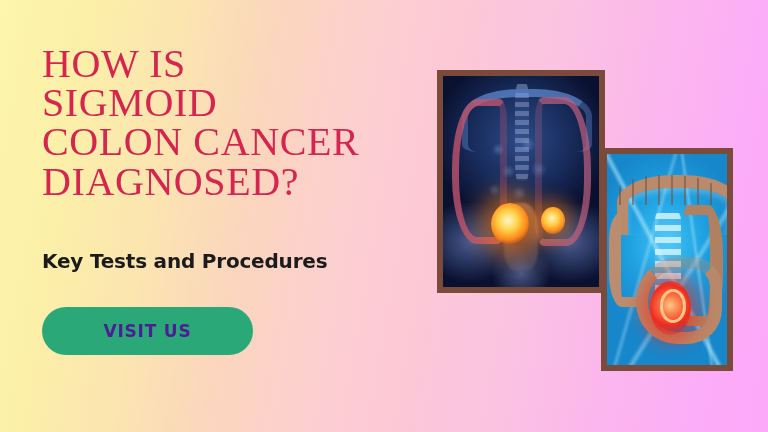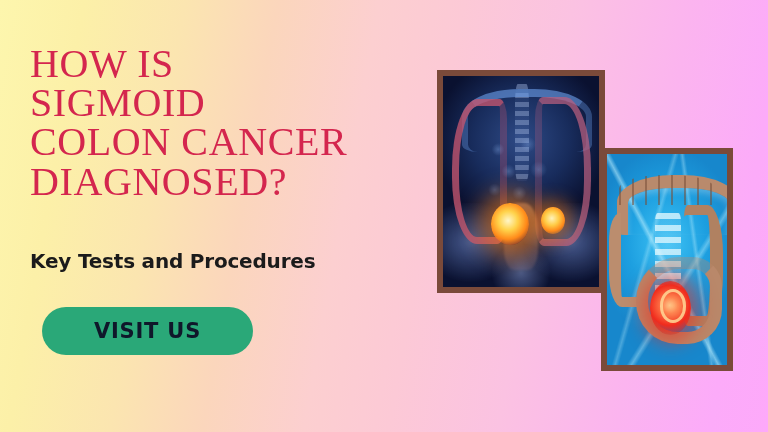--- a/index.html
+++ b/index.html
@@ -22,21 +22,21 @@
         #fbc2e2 68%,
         #fbb4ef 82%,
         #fcabf9 93%,
         #fda9fa 100%);
     font-family: "Liberation Sans", sans-serif;
   }
 
   
   .text-col {
     position: absolute;
-    left: 30px;
+    left: 42px;
     top: 44px;
     width: 392px;
   }
   .headline {
     margin: 0;
     font-family: "Liberation Serif", serif;
     font-weight: 400;
     font-size: 40px;
     line-height: 0.98;
     letter-spacing: 0.6px;
@@ -58,24 +58,24 @@
   }
   .cta-button {
     position: absolute;
     left: 42px;
     top: 307px;
     width: 211px;
     height: 48px;
     border: none;
     border-radius: 24px;
     background: #2aa878;
-    color: #0f172a;
+    color: #4c1d95;
     font-family: "DejaVu Sans", sans-serif;
     font-weight: bold;
-    font-size: 21px;
+    font-size: 17px;
     letter-spacing: 0.8px;
     cursor: pointer;
     padding: 0;
     display: flex;
     align-items: center;
     justify-content: center;
   }
 
   
   .photo-frame {

